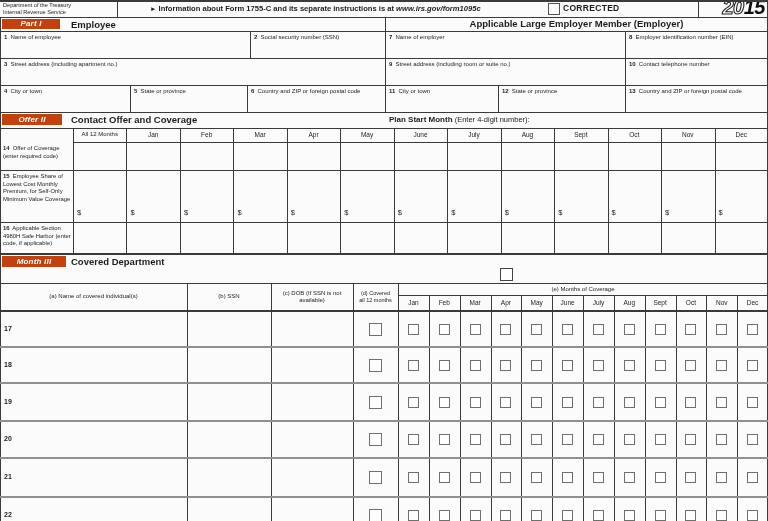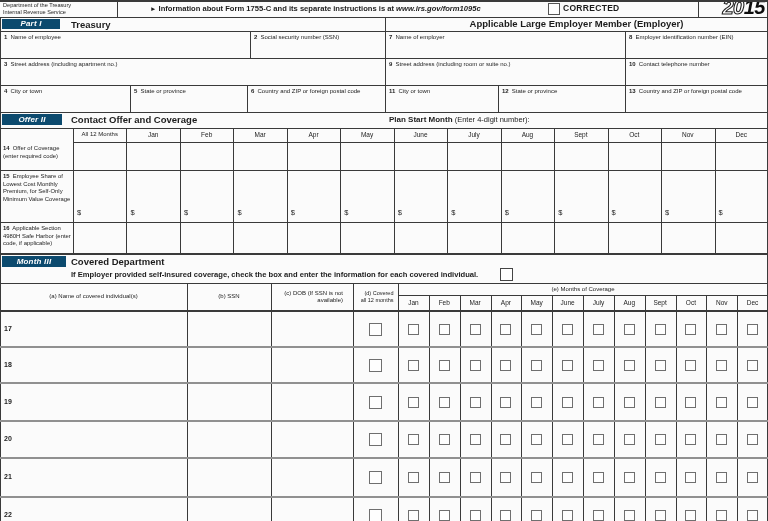--- a/index.html
+++ b/index.html
@@ -1,24 +1,24 @@
 <!DOCTYPE html>
 <html><head>
 <meta charset="utf-8">
 <style>
   html,body{margin:0;padding:0;background:#e8e8e8;}
   .form{position:relative;width:768px;height:521px;background:#fbfbfb;overflow:hidden;
         font-family:"Liberation Sans","DejaVu Sans",sans-serif;color:#1c1c1c;}
   .abs{position:absolute;}
   .hl,.vl{position:absolute;background:#3a3a3a;}
   .cell{position:absolute;}
-  .cent{display:flex;align-items:center;justify-content:center;text-align:right;line-height:1.15;}
+  .cent{display:flex;align-items:center;justify-content:center;text-align:center;line-height:1.15;}
   .lbl{position:absolute;font-size:6px;line-height:1.28;}
   .lbl b{padding-right:1.5px;}
-  .tag{position:absolute;background:#0c4a6e;color:#fff;font-weight:bold;font-style:italic;font-size:8px;
+  .tag{position:absolute;background:#c2410c;color:#fff;font-weight:bold;font-style:italic;font-size:8px;
        display:flex;align-items:center;justify-content:center;letter-spacing:.2px;}
   .sect{position:absolute;font-weight:bold;font-size:9.5px;white-space:nowrap;}
   .cb{position:absolute;border:1px solid #6f6f6f;background:#fefefe;box-sizing:content-box;}
   .year{font-style:italic;font-weight:800;font-size:20px;line-height:17px;letter-spacing:-.5px;white-space:nowrap;}
   .yo{color:#fff;-webkit-text-stroke:1.1px #222;}
   .ys{color:#0d0d0d;}
   i{font-style:italic;}
 </style>
 </head>
 <body>
@@ -35,32 +35,31 @@
   </div>
 
   <div class="cb" style="left:548px;top:2.5px;width:10px;height:10px;border-color:#555;"></div>
   <span class="abs" style="left:563px;top:3px;font-size:8.5px;font-weight:600;letter-spacing:.3px;">CORRECTED</span>
 
   <div class="abs year" style="left:702px;top:-1px;width:63px;text-align:right;">
     <span class="yo">20</span><span class="ys">15</span>
   </div>
 
   <div class="tag" style="left:2px;top:18.5px;width:58px;height:10.5px;">Part I</div>
-  <span class="sect" style="left:71px;top:19px;">Treasury</span>
+  <span class="sect" style="left:71px;top:19px;">Employee</span>
   <div class="abs cent" style="left:385px;top:17.5px;width:383px;height:13px;font-weight:bold;font-size:9.5px;">Applicable Large Employer Member (Employer)</div>
 
   <div class="tag" style="left:2px;top:114px;width:60px;height:10.5px;">Offer II</div>
   <span class="sect" style="left:71px;top:114px;">Contact Offer and Coverage</span>
   <span class="abs" style="left:389px;top:114.5px;font-size:7.5px;white-space:nowrap;">
     <b style="font-size:8px;">Plan Start Month</b><span> (Enter 4-digit number):</span>
   </span>
 
   <div class="tag" style="left:2px;top:256px;width:64px;height:10.5px;">Month III</div>
   <span class="sect" style="left:71px;top:255.5px;">Covered Department</span>
-  <span class="abs" style="left:71px;top:270px;font-size:7.6px;font-weight:bold;white-space:nowrap;">If Employer provided self-insured coverage, check the box and enter the information for each covered individual.</span>
   <div class="cb" style="left:500px;top:267.5px;width:11px;height:11px;border-color:#444;"></div>
 
   <div class="cell cent" style="left:0;top:283px;width:187px;height:27px;font-size:6px;">(a) Name of covered individual(s)</div>
   <div class="cell cent" style="left:187px;top:283px;width:84px;height:27px;font-size:6px;">(b) SSN</div>
   <div class="cell cent" style="left:271px;top:283px;width:82px;height:27px;font-size:6px;">
     <span style="display:block;width:62px;">(c) DOB (If SSN is not available)</span>
   </div>
   <div class="cell cent" style="left:353px;top:283px;width:45px;height:27px;font-size:5.5px;">
     <span style="display:block;width:36px;">(d) Covered all 12 months</span>
   </div>

